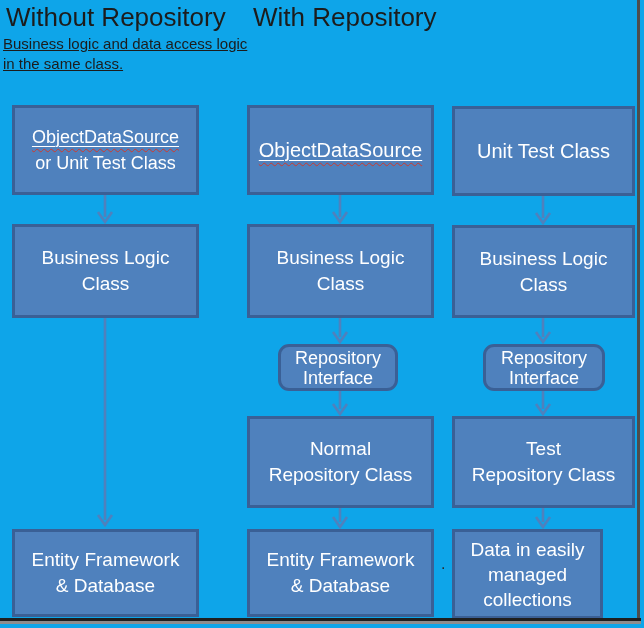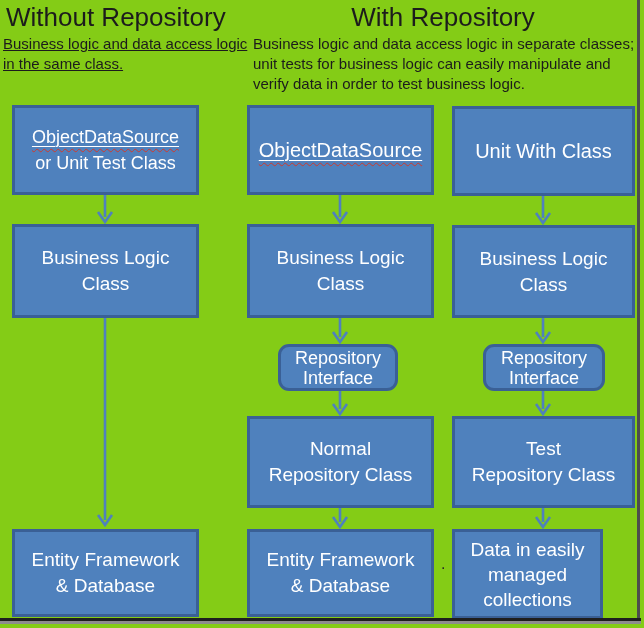--- a/index.html
+++ b/index.html
@@ -1,19 +1,19 @@
 <!DOCTYPE html>
 <html><head>
 <meta charset="utf-8">
 <style>
   * { margin:0; padding:0; box-sizing:border-box; }
   html,body { background:#ffffff; }
   body { font-family:"Liberation Sans", sans-serif; color:#1f1f1f; }
   .canvas {
-    position:relative; width:644px; height:628px; background:#84cc16; overflow:hidden;
+    position:relative; width:644px; height:628px; background:#0ea5e9; overflow:hidden;
   }
   .big-title {
     position:absolute; font-size:26px; font-weight:400; color:#1c1c1c;
     letter-spacing:0px; white-space:nowrap;
   }
   .para { position:absolute; font-size:15px; line-height:20px; color:#1c1c1c; }
   .para span { display:block; white-space:nowrap; }
   .box {
     position:absolute; background:#4f81bd; border:3px solid #3a6096; color:#ffffff;
     display:flex; flex-direction:column; align-items:center; justify-content:center;
@@ -42,30 +42,25 @@
     background:linear-gradient(#1e1e1e 0 55%, #8d8d8d 55% 100%);
   }
   .stray { position:absolute; left:441px; top:555px; font-size:16px; color:#2a2a2a; }
 </style>
 </head>
 <body>
 
 <div class="canvas">
 
   <div class="big-title" style="left:6px; top:2px;">Without Repository</div>
-  <div class="big-title" style="left:253px; top:2px; width:380px; text-align:center;">With Repository</div>
+  <div class="big-title" style="left:253px; top:2px; width:380px; text-align:left;">With Repository</div>
 
   <div class="para" style="left:3px; top:34px; width:248px;text-decoration:underline;">
     <span>Business logic and data access logic</span>
     <span>in the same class.</span>
-  </div>
-  <div class="para" style="left:253px; top:34px; width:392px;">
-    <span>Business logic and data access logic in separate classes;</span>
-    <span>unit tests for business logic can easily manipulate and</span>
-    <span>verify data in order to test business logic.</span>
   </div>
 
   <div class="box fs18" style="left:12px; top:105px; width:187px; height:90px;">
     <span class="squiggle">
         <span class="whiteline">ObjectDataSource</span>
       </span>
     <span>or Unit Test Class</span>
   </div>
 
   <svg class="arrow" style="left:96px; top:195px;" width="18" height="29" viewBox="0 0 18 29">
@@ -128,21 +123,21 @@
     <line x1="9" y1="0" x2="9" y2="14" stroke="#4f81bd" stroke-width="2.6"></line>
     <polyline points="2,9 9,19 16,9" fill="none" stroke="#4f81bd" stroke-width="2.6"></polyline>
   </svg>
 
   <div class="box" style="left:247px; top:529px; width:187px; height:88px;">
     <span>Entity Framework</span>
     <span>&amp; Database</span>
   </div>
 
   <div class="box fs20" style="left:452px; top:106px; width:183px; height:90px;">
-    <span>Unit With Class</span>
+    <span>Unit Test Class</span>
   </div>
 
   <svg class="arrow" style="left:534px; top:196px;" width="18" height="29" viewBox="0 0 18 29">
     <line x1="9" y1="0" x2="9" y2="22" stroke="#4f81bd" stroke-width="2.6"></line>
     <polyline points="2,17 9,27 16,17" fill="none" stroke="#4f81bd" stroke-width="2.6"></polyline>
   </svg>
 
   <div class="box" style="left:452px; top:225px; width:183px; height:93px;">
     <span>Business Logic</span>
     <span>Class</span>

